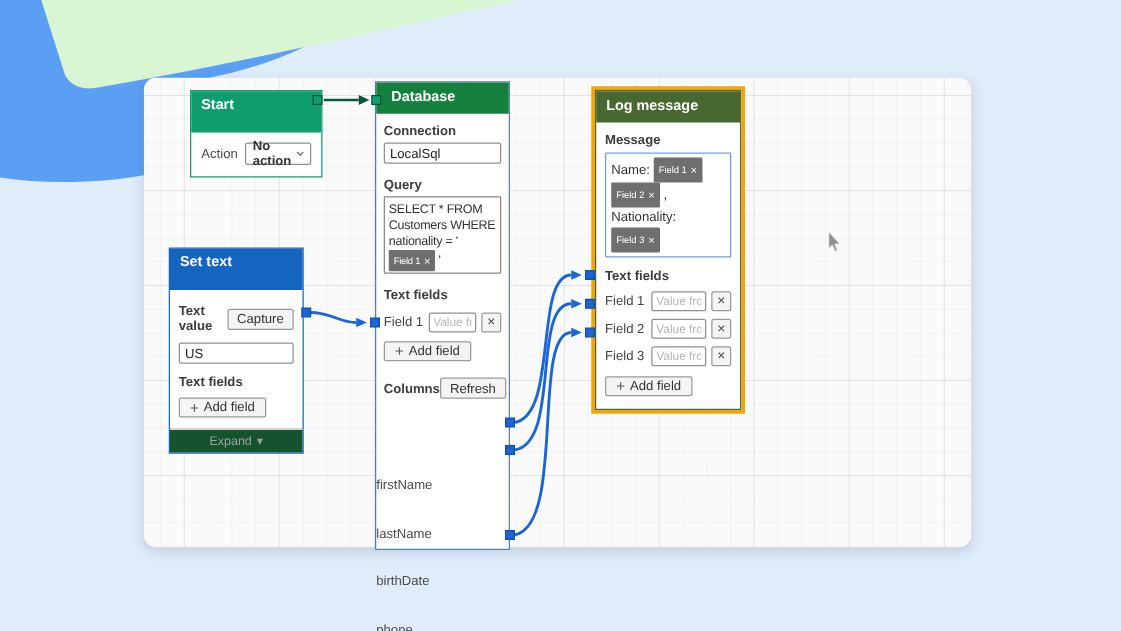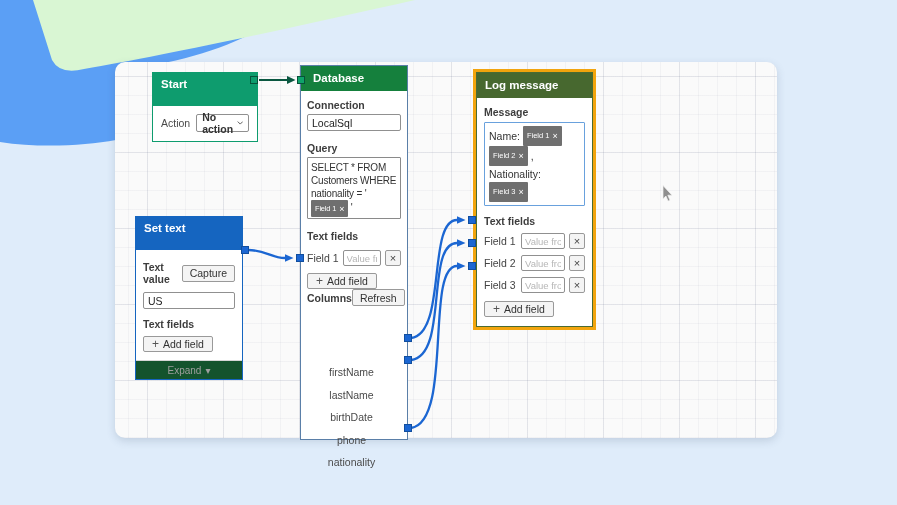--- a/index.html
+++ b/index.html
@@ -69,37 +69,37 @@
   .select {
     flex:1; height:18px; display:flex; align-items:center;
     justify-content:space-between; padding:0 5px; font-weight:bold; color:#333;
   }
 
   
   .n-db { left:300px; top:65px; width:108px; height:375px; border:1.5px solid #5a7fa8; }
   .n-db .node-header { background:#15803d; height:25px; line-height:25px; padding-left:12px; }
   .n-db .body { position:relative; padding:0 6px; height:348px; }
   .mt3{margin-top:3px} .mt6{margin-top:6px} .mt7{margin-top:7px}
-  .mt8{margin-top:8px} .mt9{margin-top:9px} .mt11{margin-top:11px} .mt12{margin-top:0}
+  .mt8{margin-top:8px} .mt9{margin-top:9px} .mt11{margin-top:11px} .mt12{margin-top:12px}
   .qbox {
     margin-top:3px; border:1px solid #8a8a8a; border-radius:1px;
     padding:3px; height:62px; font-size:10px; line-height:13px;
     letter-spacing:-0.2px; color:#333; overflow:hidden;
   }
   .field-row { display:flex; align-items:center; gap:4px; }
   .field-row .f-label { font-size:10.5px; color:#444; flex:0 0 auto; }
   .field-row input { flex:1; }
   .cols-row { display:flex; align-items:center; justify-content:space-between; }
   .refresh-btn { height:17px; padding:0 7px; }
   .capture-btn { height:17px; padding:0 7px; }
   .column-list { position:absolute; top:262px; left:0; right:5px; }
-  .column-list .col { height:22.5px; line-height:22.5px; text-align:center; font-size:10.5px; color:#4a4a4a; }
-
-  
-  .n-settext { left:135px; top:216px; width:108px; border:1.5px solid #1565c0; }
+  .column-list .col { height:22.5px; line-height:22.5px; text-align:left; font-size:10.5px; color:#4a4a4a;margin-top:16px; }
+
+  
+  .n-settext { left:135px; top:198px; width:108px; border:1.5px solid #1565c0; }
   .n-settext .node-header { background:#1565c0; }
   .n-settext .pad { padding:0 7px;margin-top:11px; }
   .tv-row { display:flex; align-items:center; justify-content:space-between; }
   .expand-footer {
     margin-top:8px; height:19px; background:#14532d; border-top:1px solid #d6d6d6;
     display:flex; align-items:center; justify-content:center; gap:4px;
     font-size:10px; color:#9f9f9f;
   }
 
   

